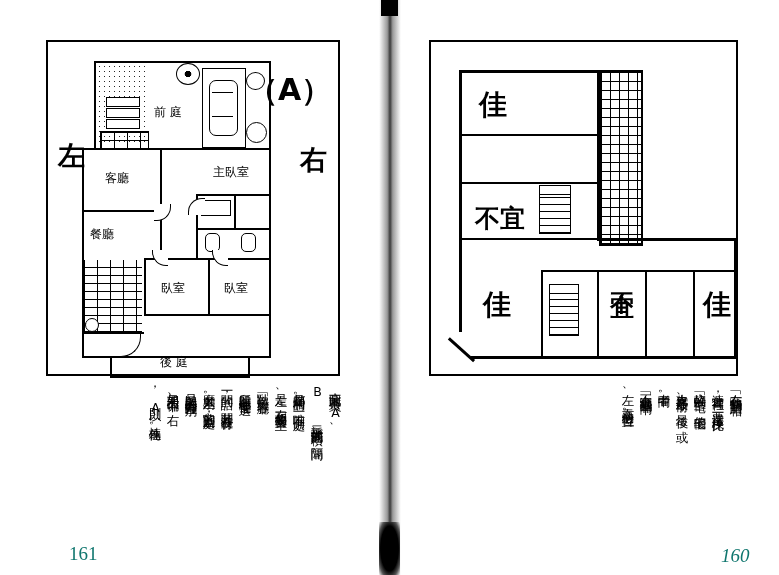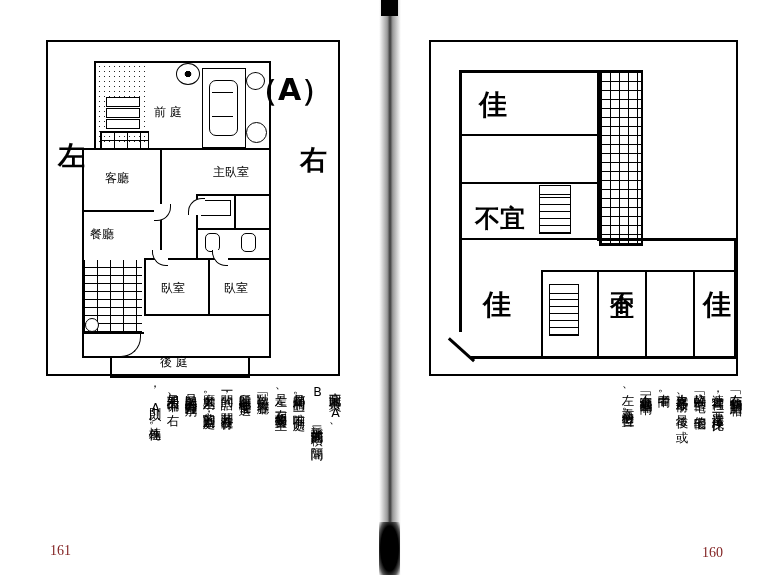--- a/index.html
+++ b/index.html
@@ -29,23 +29,23 @@
   .lp{position:absolute;left:0;top:0;width:373px;height:575px;}
   .rp{position:absolute;left:407px;top:0;width:372px;height:575px;}
 
   .framebox{position:absolute;border:2px solid #000;background:#fff;}
 
   
   #left-plan-frame{left:46px;top:40px;width:290px;height:332px;}
   #right-plan-frame{left:22px;top:40px;width:305px;height:332px;}
 
   
-  .pagenum{position:absolute;font-family:"Liberation Serif","DejaVu Serif",serif;font-size:14px;color:#7f1d1d;}
+  .pagenum{position:absolute;font-family:"Liberation Serif","DejaVu Serif",serif;font-size:19px;color:#0f766e;margin-left:19px;}
   #pagenum-left{left:50px;top:543px;}
-  #pagenum-right{left:295px;top:545px;}
+  #pagenum-right{left:295px;top:545px;font-style:italic;}
 
   
   .vcol{
     position:absolute;
     writing-mode:vertical-rl;
     text-orientation:upright;
     font-family:"DejaVu Sans","Liberation Sans",sans-serif;
     font-size:12.5px;
     line-height:1.32;
     letter-spacing:1.2px;

